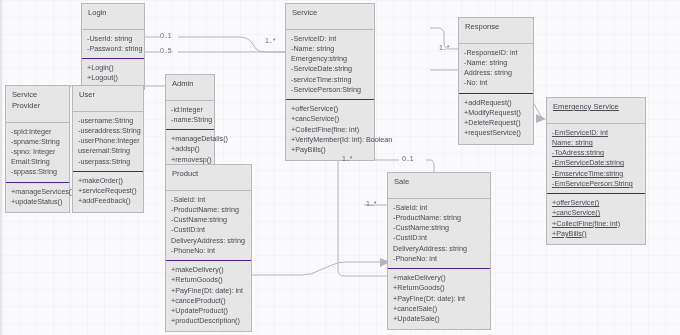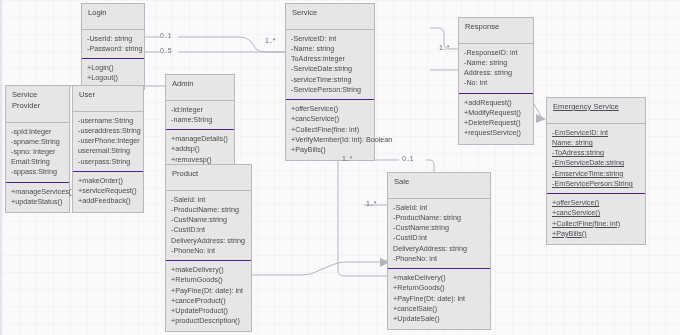--- a/index.html
+++ b/index.html
@@ -94,21 +94,21 @@
       <div class="row">+Login()</div>
       <div class="row">+Logout()</div>
     </div>
   </div>
 
   <div class="cls" style="left:283px;top:3px;width:90px;">
     <div class="title">Service</div>
     <div class="attrs">
       <div class="row">-ServiceID: int</div>
       <div class="row">-Name: string</div>
-      <div class="row"> ToAdress:integer</div>
+      <div class="row"> Emergency:string</div>
       <div class="row">-ServiceDate:string</div>
       <div class="row">-serviceTime:string</div>
       <div class="row">-ServicePerson:String</div>
     </div>
     <div class="ops">
       <div class="row">+offerService()</div>
       <div class="row">+cancService()</div>
       <div class="row">+CollectFine(fine: int)</div>
       <div class="row">+VerifyMember(Id: int): Boolean</div>
       <div class="row">+PayBills()</div>
@@ -155,21 +155,21 @@
       <div class="row"> useremail:String</div>
       <div class="row">-userpass:String</div>
     </div>
     <div class="ops">
       <div class="row">+makeOrder()</div>
       <div class="row">+serviceRequest()</div>
       <div class="row">+addFeedback()</div>
     </div>
   </div>
 
-  <div class="cls" style="left:163px;top:74px;width:70px;">
+  <div class="cls" style="left:163px;top:74px;width:50px;">
     <div class="title">Admin</div>
     <div class="attrs">
       <div class="row">-id:integer</div>
       <div class="row">-name:String</div>
     </div>
     <div class="ops">
       <div class="row">+manageDetails()</div>
       <div class="row">+addsp()</div>
       <div class="row">+removesp()</div>
       <div class="row">+modifysp()</div>

